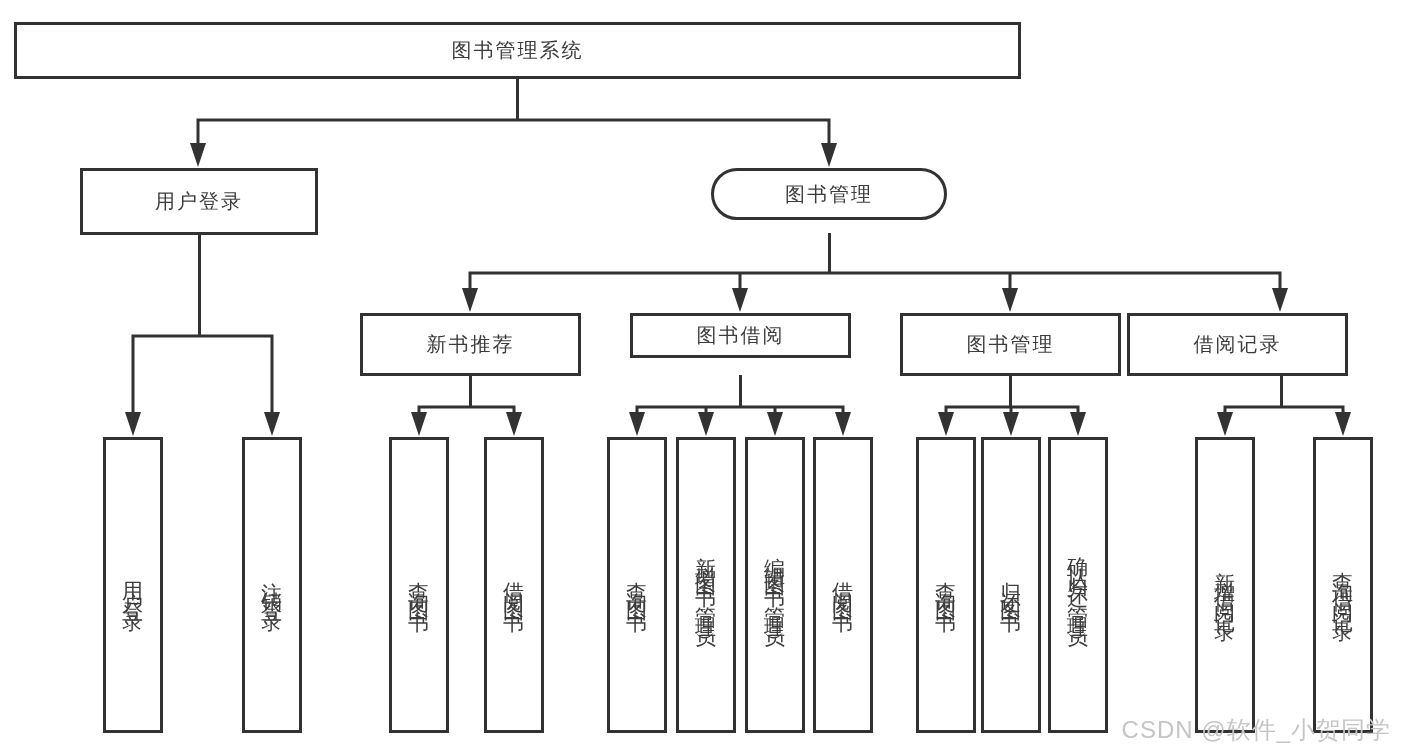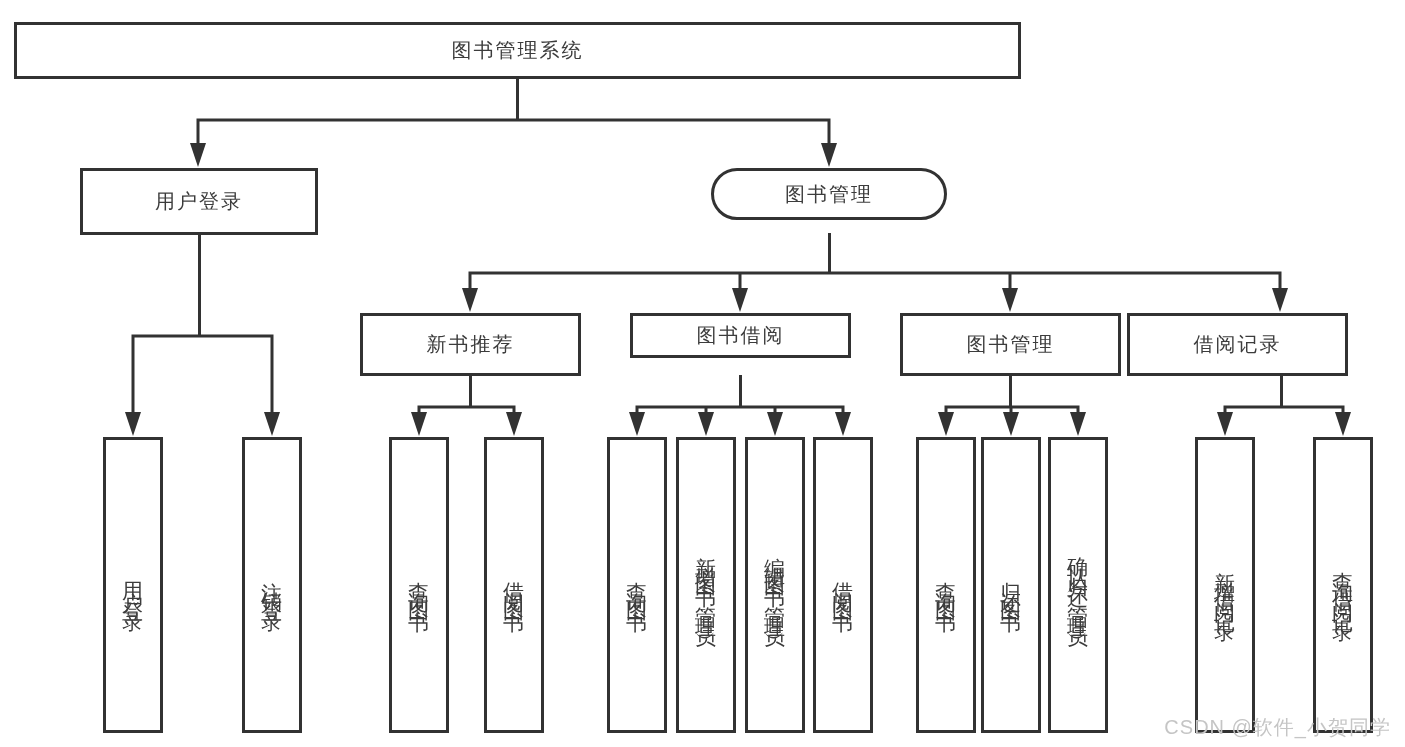--- a/index.html
+++ b/index.html
@@ -20,21 +20,21 @@
     color:var(--text,#3c3c3c);
   }
   .h-node{font-size:20px;letter-spacing:2px;white-space:nowrap;}
   .leaf .v-text{
     writing-mode:vertical-rl;text-orientation:mixed;
     font-size:21px;line-height:1;letter-spacing:10px;
     color:var(--text,#3c3c3c);
   }
   .watermark{
     position:absolute;top:714px;right:14px;
-    font-size:20px;letter-spacing:1px;white-space:nowrap;
+    font-size:24px;letter-spacing:1px;white-space:nowrap;
     color:var(--watermark,#c5c5c5);
   }
 </style>
 </head>
 <body>
 
 <div class="canvas">
 
   <svg class="connectors" width="1405" height="747" viewBox="0 0 1405 747" aria-hidden="true">
     <path d="M517.5 68 V120

